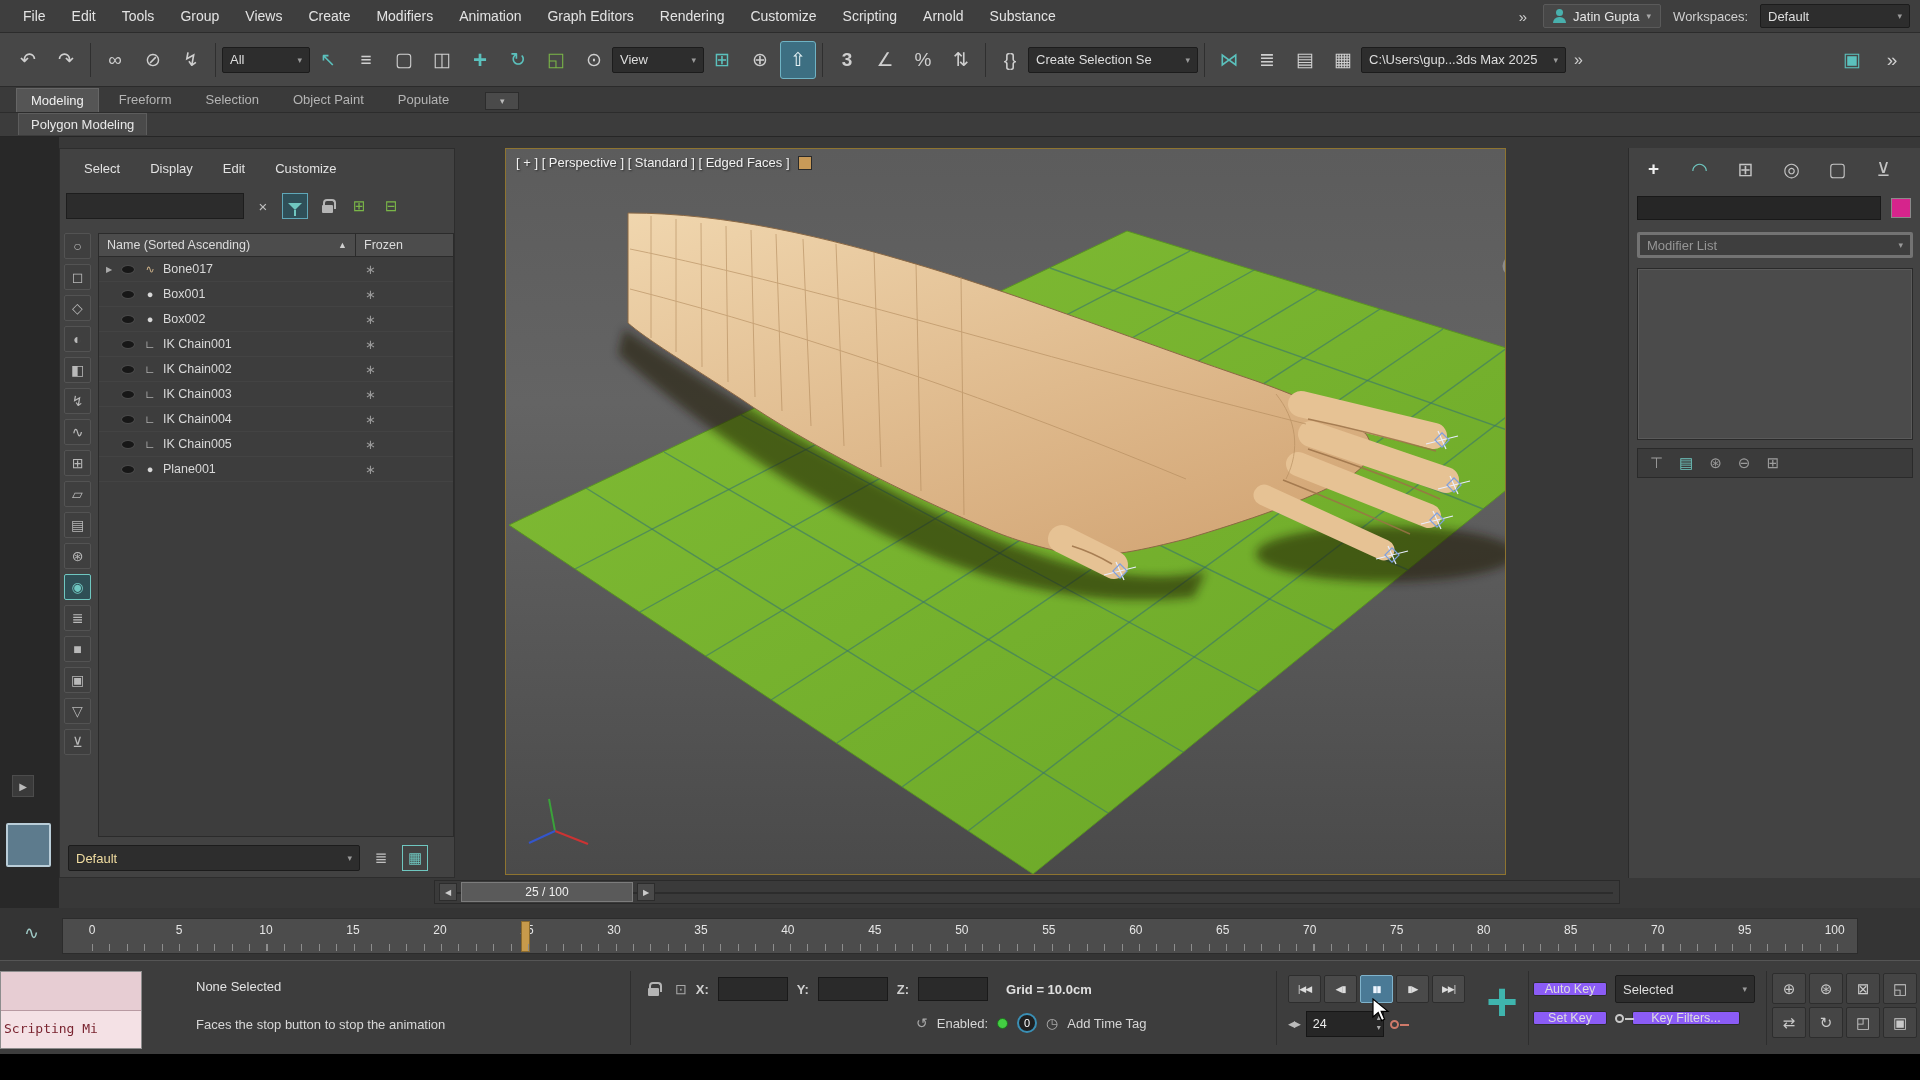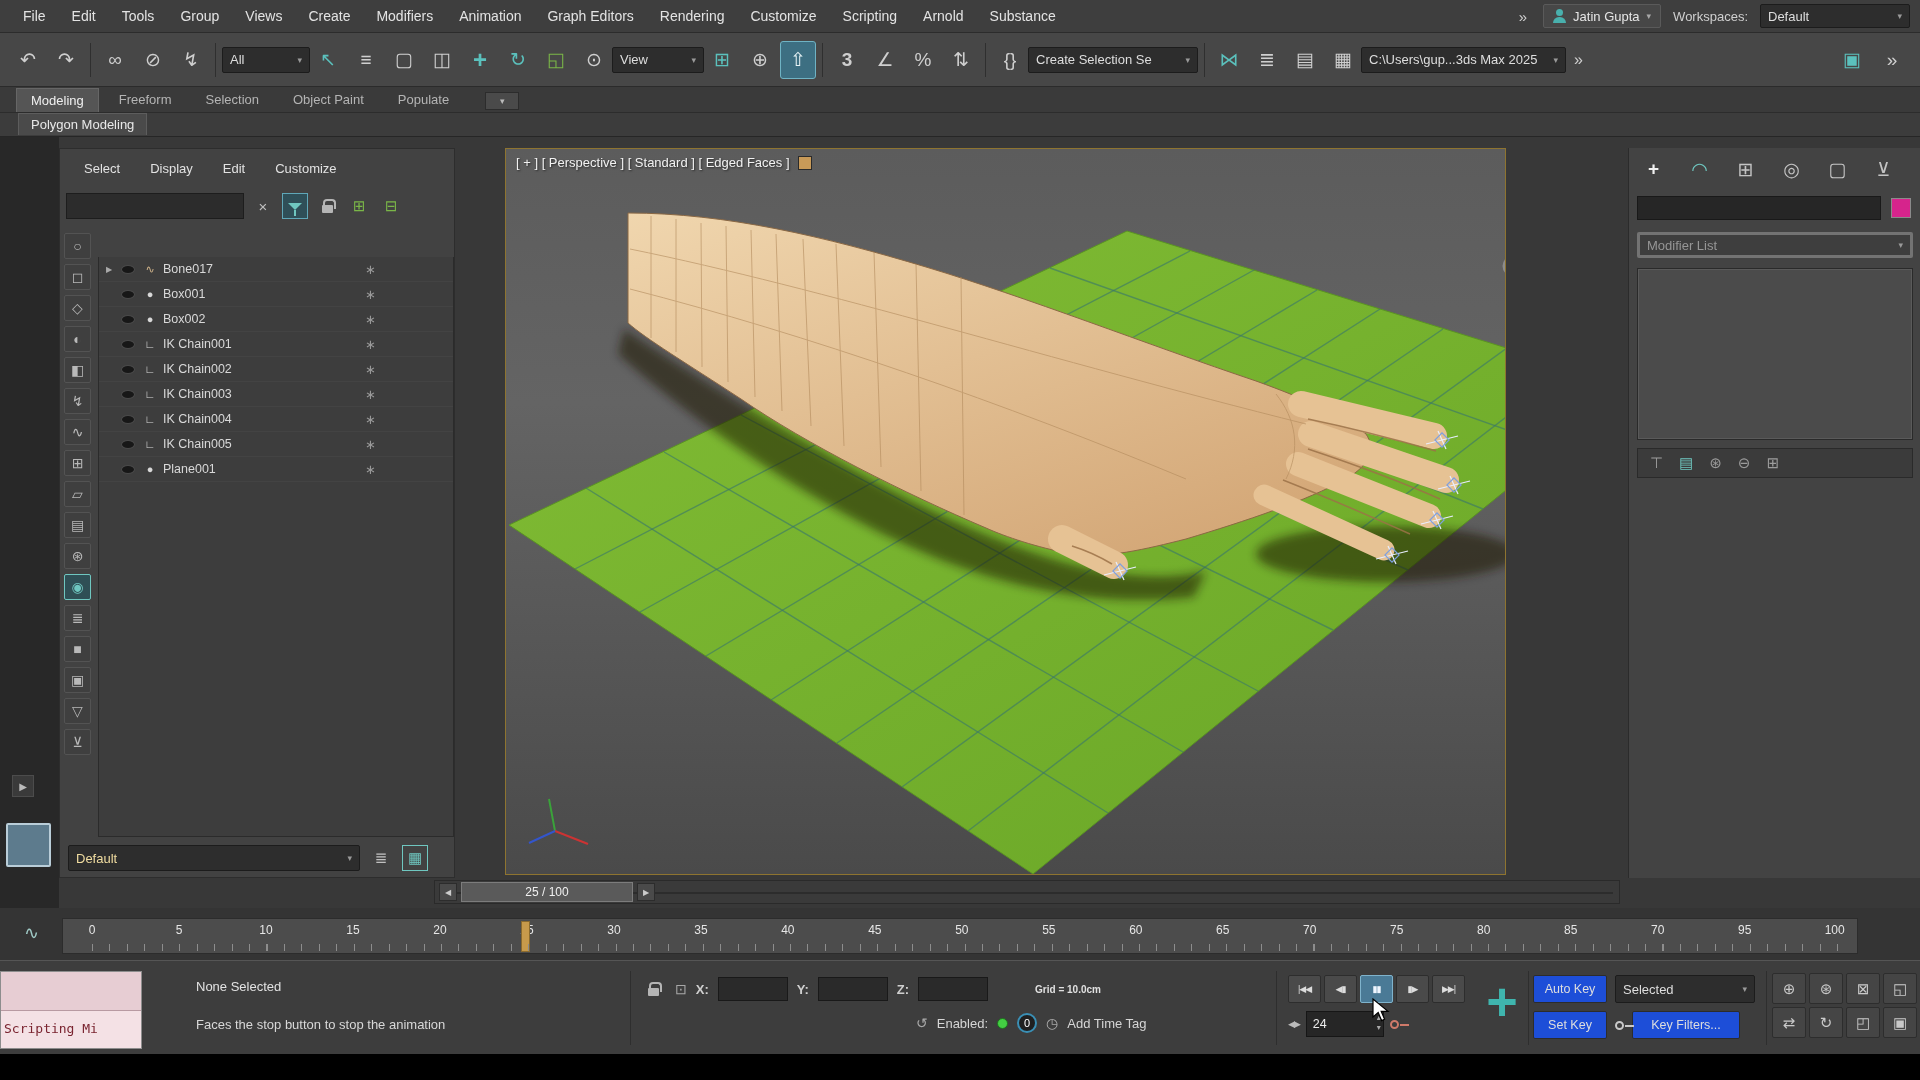--- a/index.html
+++ b/index.html
@@ -101,27 +101,27 @@
   .vsep{position:absolute;top:10px;height:74px;width:1px;background:#4e4e4e;border-right:1px solid #2e2e2e}
   .pinkbox{position:absolute;left:0;top:10px;width:142px;height:78px;border:1px solid #8d8d8d;overflow:hidden}
   .pinktop{height:39px;background:#e7cdd3;border-bottom:1px solid #b89aa2}
   .pinkbottom{height:38px;background:#f4e1e5;color:#7a2430;font-family:"DejaVu Sans Mono",monospace;font-size:13px;padding:10px 3px 0;white-space:nowrap}
   .sb-sel{position:absolute;left:196px;top:18px;font-size:13px;color:#e2e2e2}
   .sb-prompt{position:absolute;left:196px;top:56px;font-size:13px;color:#d8d8d8}
   .coordrow{position:absolute;left:640px;top:14px;height:28px;display:flex;align-items:center;gap:9px}
   .sb-ico{color:#a8a8a8;font-size:14px}
   .sb-label{font-size:13px;color:#cfcfcf;font-weight:bold}
   .sb-input{width:70px;height:24px;background:#2a2a2a;border:1px solid #191919;color:#ddd;font-size:12px;padding:0 4px;outline:none}
-  .gridlabel{font-size:10px;color:#e0e0e0;margin-left:38px;font-weight:bold}
+  .gridlabel{font-size:13px;color:#e0e0e0;margin-left:9px;font-weight:bold}
   .playrow{position:absolute;left:1288px;top:14px;display:flex;gap:3px}
   .pbtn{width:33px;height:28px;background:#4a4a4a;border:1px solid #2d2d2d;border-radius:2px;color:#dcdcdc;font-size:9px;display:flex;align-items:center;justify-content:center;letter-spacing:-1px}
   .bigplus{position:absolute;left:1478px;top:16px;width:48px;height:52px;color:#3fb5ae;font-size:54px;line-height:48px;font-weight:bold;text-align:center}
   .keysrow1{position:absolute;left:1533px;top:14px;display:flex;gap:8px;align-items:center}
   .keysrow2{position:absolute;left:1533px;top:50px;display:flex;gap:8px;align-items:center}
-  .btn{height:28px;background:#1d4ed8;border:1px solid #2c2c2c;border-radius:2px;color:#dedede;font-size:12.5px;display:flex;align-items:center;justify-content:center;padding:0 10px;white-space:nowrap}
+  .btn{height:14px;background:#8b5cf6;border:1px solid #2c2c2c;border-radius:2px;color:#dedede;font-size:12.5px;display:flex;align-items:center;justify-content:center;padding:0 10px;white-space:nowrap}
   .w74{width:74px}
   .sel-combo{width:140px;height:28px}
   .kf{width:108px}
   .navgrid{position:absolute;left:1772px;top:12px;display:grid;grid-template-columns:repeat(4,34px);grid-auto-rows:31px;gap:3px}
   .nvi{background:#454545;border:1px solid #2d2d2d;border-radius:2px;color:#c9c9c9;font-size:15px;display:flex;align-items:center;justify-content:center}
   .enabledrow{position:absolute;left:916px;top:52px;display:flex;align-items:center;gap:9px;font-size:13px;color:#d6d6d6}
   .dot{width:11px;height:11px;border-radius:50%;background:#43cf43;border:1px solid #1e6e1e}
   .badge{width:20px;height:20px;border-radius:50%;background:#202020;border:2px solid #3a8fb5;color:#fff;font-size:11px;display:flex;align-items:center;justify-content:center}
   .framecluster{position:absolute;left:1288px;top:50px;display:flex;align-items:center;gap:6px}
   .stepglyph{font-size:9px;color:#bbb;letter-spacing:-1px}
@@ -306,20 +306,27 @@
         <span class="fi">▱</span>
         <span class="fi">▤</span>
         <span class="fi">⊛</span>
         <span class="fi" style="color:#6fc7c0;border-color:#6fc7c0;background:#2f4f55">◉</span>
         <span class="fi">≣</span>
         <span class="fi">■</span>
         <span class="fi">▣</span>
         <span class="fi">▽</span>
         <span class="fi">⊻</span>
       </div>
+    <div class="x-head">
+      <span class="xh-name">
+        <span>Name (Sorted Ascending)</span>
+        <span class="xh-arrow">▲</span>
+      </span>
+      <span class="xh-frozen">Frozen</span>
+    </div>
     <div class="x-rows">
 
         <div class="xrow">
           <span class="xexp">▶</span>
           <span class="eye"></span>
           <span class="xtype" style="color:#cdb189">∿</span>
           <span class="xname">Bone017</span>
           <span class="xfrozen">∗</span>
         </div>
 

